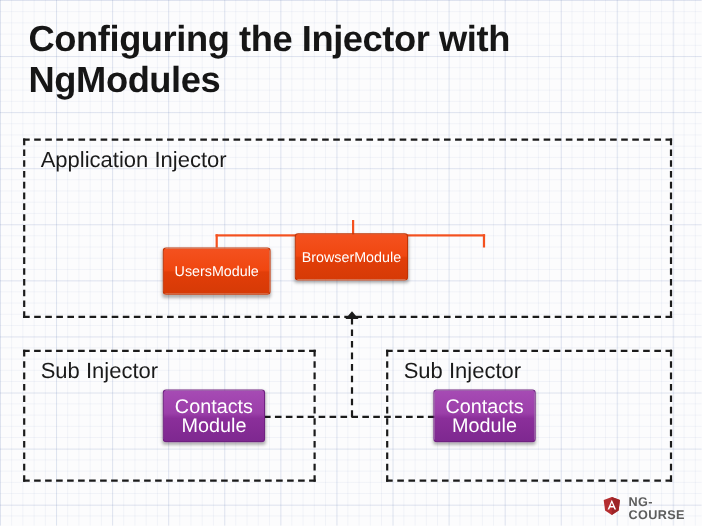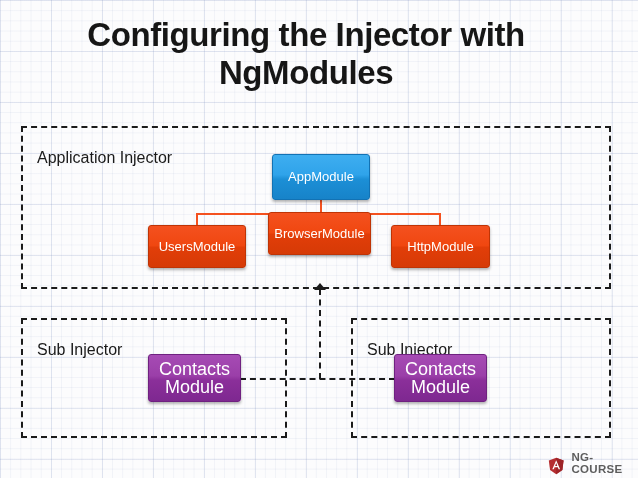--- a/index.html
+++ b/index.html
@@ -42,37 +42,36 @@
     position: absolute;
     left: 26px;
     top: 16px;
     width: 560px;
     font-size: 33px;
     line-height: 38px;
     font-weight: bold;
     color: #161616;
     letter-spacing: -0.4px;
     white-space: pre-line;
-    text-align: center;
   }
 
   
   .panel {
     position: absolute;
     border: 2px dashed #1b1b1b;
     background: transparent;
   }
   .panel.dashdot {
     border-style: dashed;
   }
   .panel-label {
     position: absolute;
     left: 14px;
-    top: 21px;
-    font-size: 16px;
+    top: 7px;
+    font-size: 20px;
     color: #1a1a1a;
     white-space: nowrap;
   }
 
   #panel-app {
     left: 21px;
     top: 126px;
     width: 590px;
     height: 163px;
   }
@@ -171,21 +170,21 @@
     border-bottom: 7px solid #1b1b1b;
     z-index: 5;
   }
 
   
   #logo {
     position: absolute;
     left: 548px;
     top: 451px;
     display: flex;
-    align-items: flex-end;
+    align-items: flex-start;
     gap: 7px;
     z-index: 8;
   }
   #logo-shield {
     width: 18px;
     height: 18px;
     display: block;
   }
   #logo-text {
     font-size: 11.5px;
@@ -216,27 +215,25 @@
 
   <div class="conn-orange" id="conn-v-main"></div>
   <div class="conn-orange" id="conn-h-bus"></div>
   <div class="conn-orange" id="conn-v-users"></div>
   <div class="conn-orange" id="conn-v-http"></div>
 
   <div class="conn-dark-v" id="conn-app-to-subs"></div>
   <div id="arrow-up"></div>
   <div class="conn-dark-h" id="conn-contacts-h"></div>
 
-  <div class="node node-blue" id="node-appmodule">AppModule</div>
 
   <div class="node node-orange" id="node-users">UsersModule</div>
 
   <div class="node node-orange" id="node-browser">BrowserModule</div>
 
-  <div class="node node-orange" id="node-http">HttpModule</div>
 
   <div class="node node-purple" id="node-contacts-l" style="white-space: pre-line;">Contacts
 Module</div>
 
   <div class="node node-purple" id="node-contacts-r" style="white-space: pre-line;">Contacts
 Module</div>
 
   <div id="logo">
     <svg id="logo-shield" viewBox="0 0 40 42">
       <path d="M20 1 L38 7.5 L35 31 L20 41 L5 31 L2 7.5 Z" fill="#b52e31"></path>

